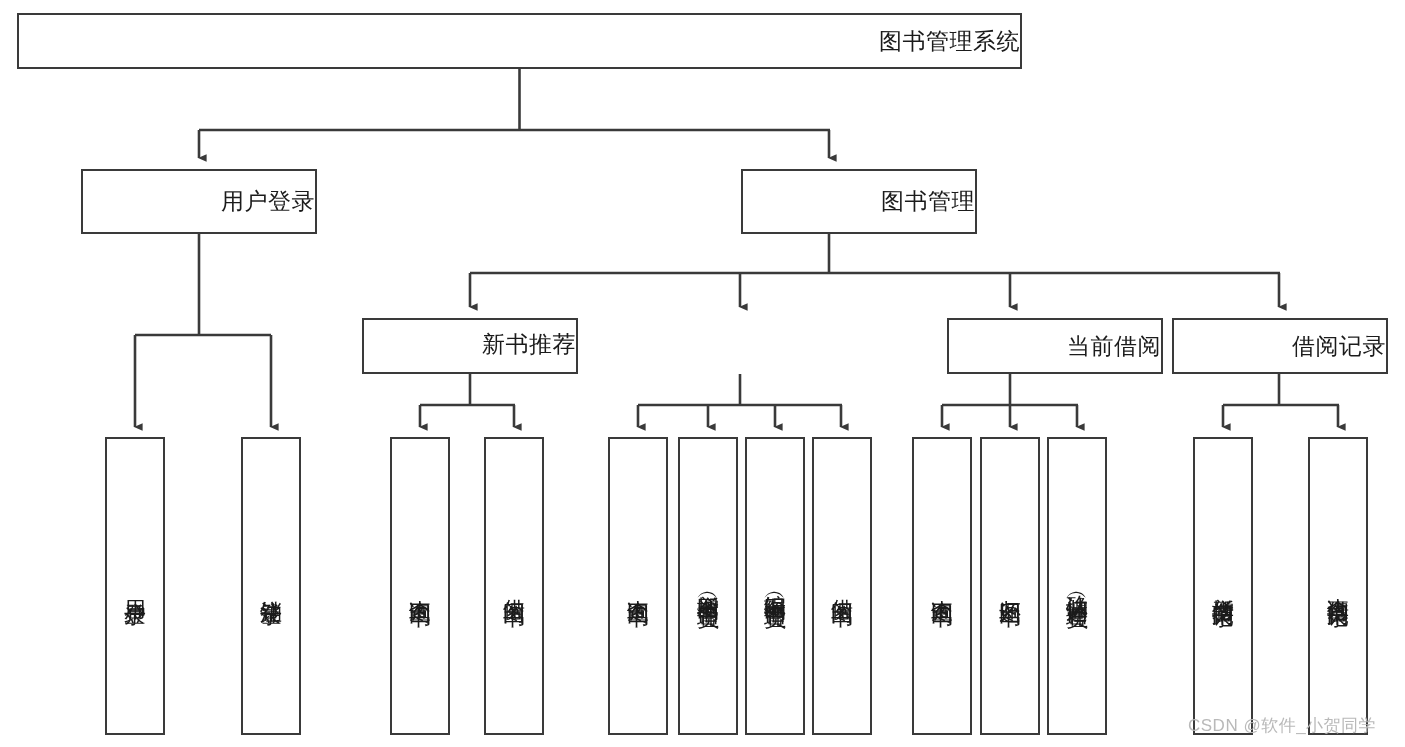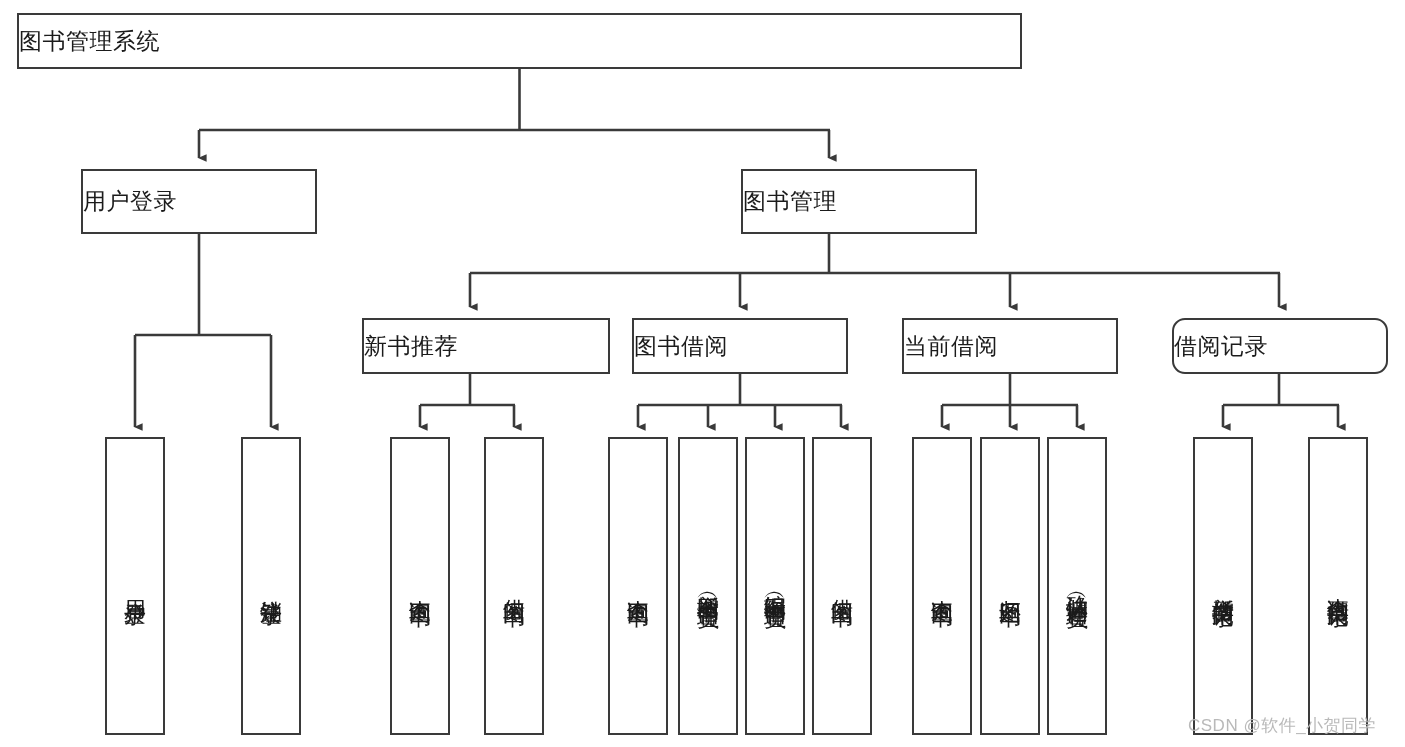--- a/index.html
+++ b/index.html
@@ -26,21 +26,21 @@
     height: 747px;
     pointer-events: none;
   }
   .node {
     position: absolute;
     box-sizing: border-box;
     background: #ffffff;
     border: 2px solid #3a3a3a;
     display: flex;
     align-items: center;
-    justify-content: flex-start;
+    justify-content: flex-end;
     color: #1a1a1a;
   }
   .node-label {
     display: block;
     line-height: 1.08;
     letter-spacing: 0.5px;
     white-space: nowrap;
     color: #1b1b1b;
   }
   
@@ -134,33 +134,30 @@
   </div>
 
   <div class="node horiz" style="left:81px; top:169px; width:236px; height:65px;">
     <span class="node-label">用户登录</span>
   </div>
 
   <div class="node horiz" style="left:741px; top:169px; width:236px; height:65px;">
     <span class="node-label">图书管理</span>
   </div>
 
-  <div class="node horiz" style="left:362px; top:318px; width:248px; height:56px;">
+  <div class="node horiz" style="left:362px; top:318px; width:216px; height:56px;font-family:Liberation Mono, monospace;">
     <span class="node-label">新书推荐</span>
   </div>
 
-  <div class="node horiz" style="left:632px; top:318px; width:216px; height:56px;">
-    <span class="node-label">图书借阅</span>
-  </div>
-
-  <div class="node horiz" style="left:902px; top:318px; width:216px; height:56px;">
+
+  <div class="node horiz" style="left:947px; top:318px; width:216px; height:56px;">
     <span class="node-label">当前借阅</span>
   </div>
 
-  <div class="node horiz" style="left:1172px; top:318px; width:216px; height:56px;border-radius:13px;">
+  <div class="node horiz" style="left:1172px; top:318px; width:216px; height:56px;">
     <span class="node-label">借阅记录</span>
   </div>
 
   <div class="node vert" style="left:105px; top:437px; width:60px; height:298px;">
     <span class="node-label">用户登录</span>
   </div>
 
   <div class="node vert" style="left:241px; top:437px; width:60px; height:298px;">
     <span class="node-label">注销登录</span>
   </div>

